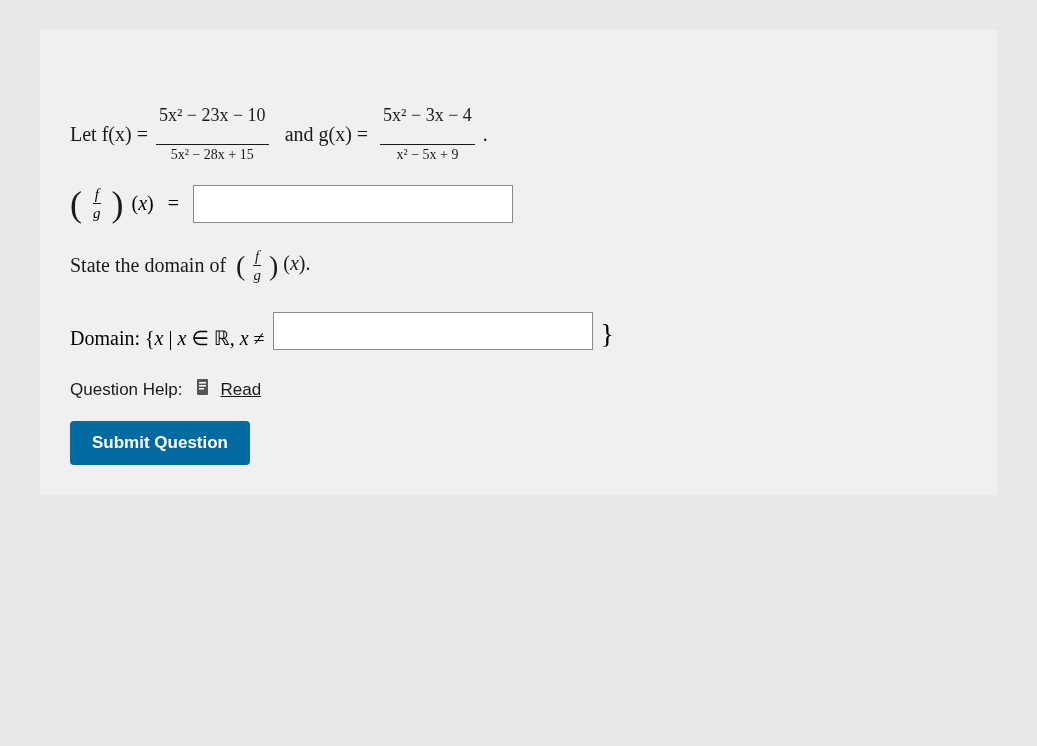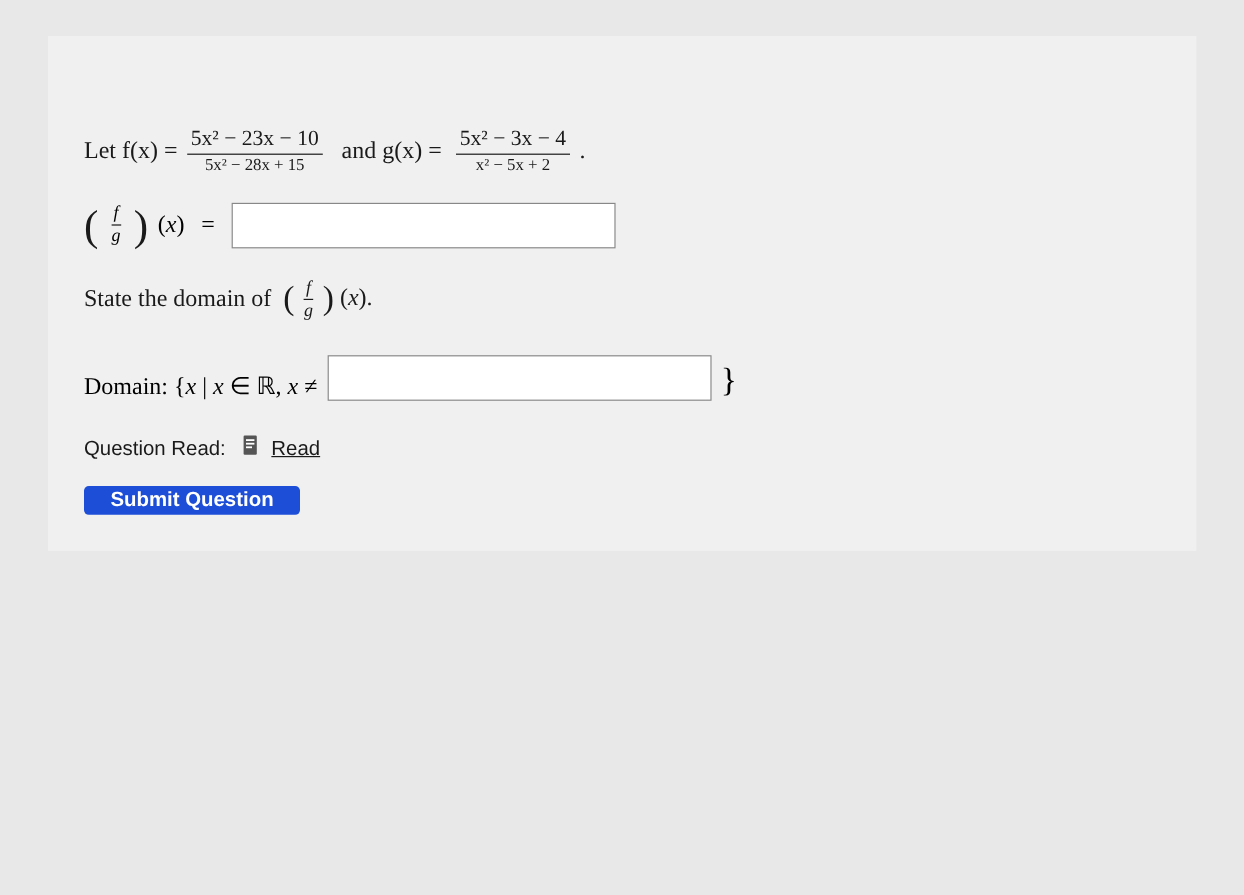--- a/index.html
+++ b/index.html
@@ -80,43 +80,43 @@
     .question-help-link {
       color: #1a1a1a;
       text-decoration: underline;
       cursor: pointer;
       display: flex;
       align-items: center;
       gap: 4px;
     }
 
     .submit-btn {
-      background: #1d4ed8;
+      background: #0369a1;
       color: white;
       font-size: 17px;
       font-weight: bold;
-      padding: 2px 22px;
+      padding: 12px 22px;
       border: none;
       border-radius: 4px;
       cursor: pointer;
       font-family: Arial, sans-serif;
     }
 
     
     .frac {
       display: inline-flex;
       flex-direction: column;
       align-items: center;
       vertical-align: middle;
       margin: 0 2px;
     }
 
     .frac .num {
       border-bottom: 1.5px solid #1a1a1a;
-      padding: 0 3px 1px 3px;
+      padding: 0 3px 17px 3px;
       font-size: 18px;
       line-height: 1.3;
     }
 
     .frac .den {
       padding: 1px 3px 0 3px;
       font-size: 14px;
       line-height: 1.3;
     }
 
@@ -192,21 +192,21 @@
     <span>
       <span class="frac">
         <span class="num">5x² − 23x − 10</span>
         <span class="den">5x² − 28x + 15</span>
       </span>
     </span>
     <span style="margin-left:8px;">and g(x) =</span>
     <span style="margin-left:4px;">
       <span class="frac">
         <span class="num">5x² − 3x − 4</span>
-        <span class="den">x² − 5x + 2</span>
+        <span class="den">x² − 5x + 9</span>
       </span>
     </span>
     <span>.</span>
   </div>
 
   
 
   
   <div class="fraction-input-line">
     <span class="big-paren">(</span>
@@ -236,21 +236,21 @@
 
   
   <div class="domain-line">
     <span style="font-size:20px;">Domain: {<em>x</em> | <em>x</em> ∈ ℝ, <em>x</em> ≠</span>
     <input type="text" class="domain-input" placeholder="" style="">
     <span class="closing-brace">}</span>
   </div>
 
   
   <div class="question-help-line">
-    <span style="font-family: Arial, sans-serif; font-size:17px;">Question Read:</span>
+    <span style="font-family: Arial, sans-serif; font-size:17px;">Question Help:</span>
     <span style="margin-left:6px;">
       <svg width="20" height="20" viewBox="0 0 20 20" fill="none" xmlns="http://www.w3.org/2000/svg">
         <rect x="3" y="1" width="11" height="16" rx="1" fill="#555"></rect>
         <rect x="5" y="4" width="7" height="1.5" fill="white"></rect>
         <rect x="5" y="7" width="7" height="1.5" fill="white"></rect>
         <rect x="5" y="10" width="5" height="1.5" fill="white"></rect>
       </svg>
     </span>
     <a class="question-help-link" href="#">
       <span style="font-family: Arial, sans-serif; font-size:17px;">Read</span>

